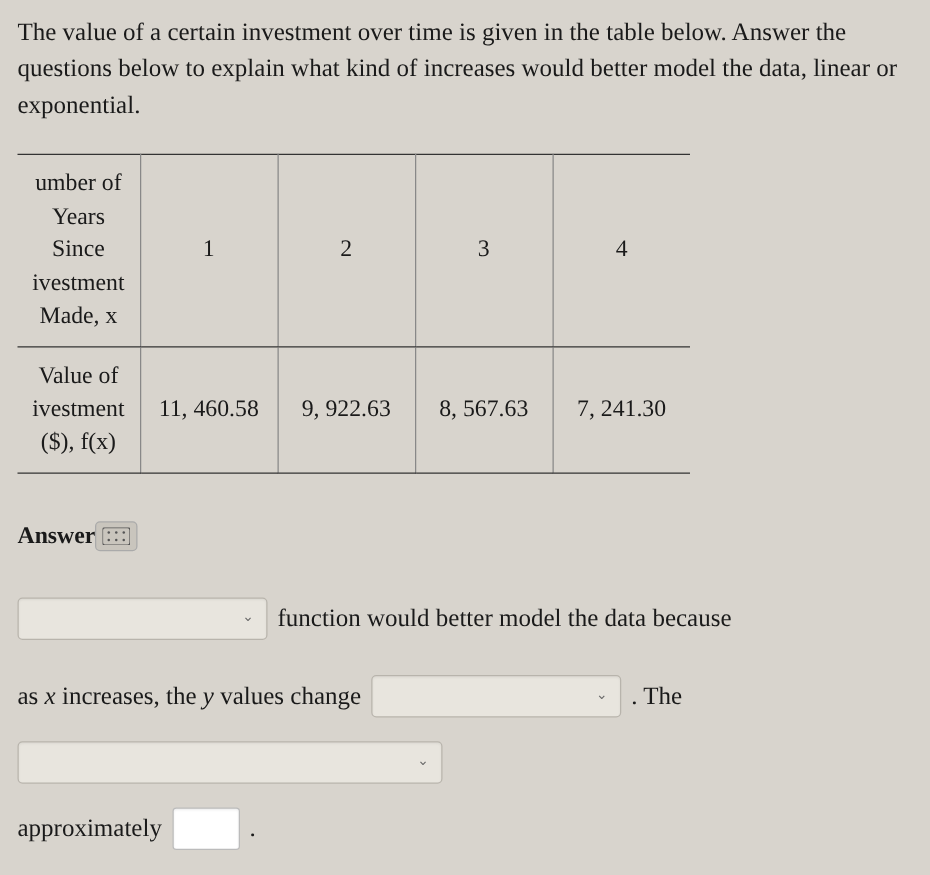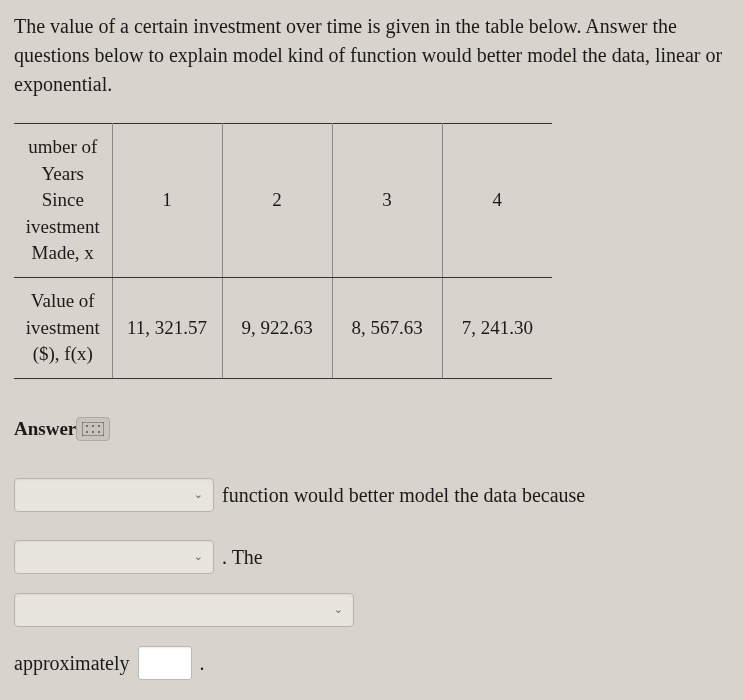--- a/index.html
+++ b/index.html
@@ -113,34 +113,34 @@
       box-shadow: inset 0 1px 2px rgba(0,0,0,0.08);
     }
     .italic {
       font-style: italic;
       font-family: 'Times New Roman', serif;
     }
   </style>
 </head>
 <body>
 
-<div class="problem-text">The value of a certain investment over time is given in the table below. Answer the questions below to explain model kind of function would better model the data, linear or exponential.</div>
+<div class="problem-text">The value of a certain investment over time is given in the table below. Answer the questions below to explain what kind of increases would better model the data, linear or exponential.</div>
 
 <table class="data-table">
   <tbody>
       <tr>
     <th>umber of Years Since ivestment Made, x</th>
     <td class="val-cell">1</td>
     <td class="val-cell">2</td>
     <td class="val-cell">3</td>
     <td class="val-cell">4</td>
   </tr>
   <tr>
     <th>Value of ivestment ($), f(x)</th>
-    <td class="val-cell">11, 321.57</td>
+    <td class="val-cell">11, 460.58</td>
     <td class="val-cell">9, 922.63</td>
     <td class="val-cell">8, 567.63</td>
     <td class="val-cell">7, 241.30</td>
   </tr>
 </tbody>
   </table>
 
 <div class="answer-row">
   <div class="answer-label">Answer</div>
   <div class="keypad-icon">
@@ -157,20 +157,23 @@
 </div>
 
 <div class="sentence-block">
   <div class="line">
     <span class="dropdown dd-1">
       <span class="chev">⌄</span>
     </span>
     <span>function would better model the data because</span>
   </div>
   <div class="line">
+    <span>
+      <span>as </span><span class="italic">x</span><span> increases, the </span><span class="italic">y</span><span> values change</span>
+    </span>
     <span class="dropdown dd-2">
       <span class="chev">⌄</span>
     </span>
     <span> . The</span>
   </div>
   <div class="line">
     <span class="dropdown dd-3">
       <span class="chev">⌄</span>
     </span>
   </div>

